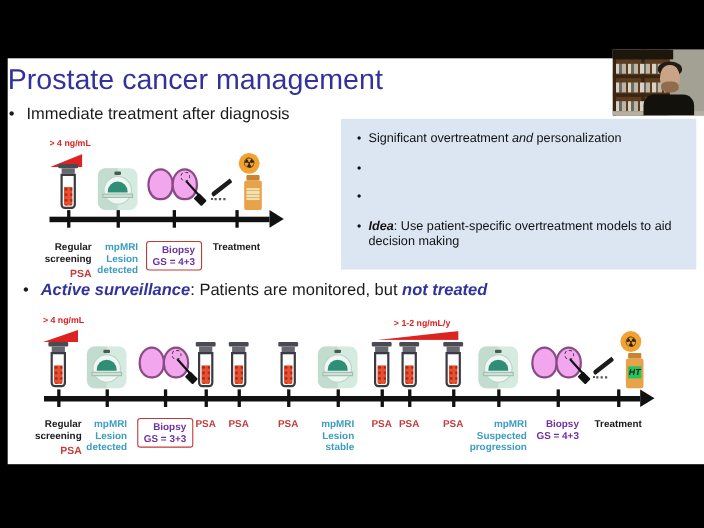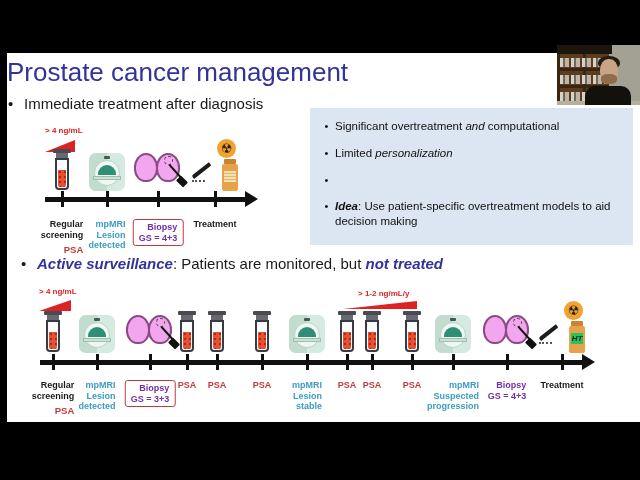--- a/index.html
+++ b/index.html
@@ -115,25 +115,24 @@
     <div class="title">Prostate cancer management</div>
 
     <div class="bullet-line" id="bullet1">
       <span class="bullet-dot"></span>
       <span>Immediate treatment after diagnosis</span>
     </div>
 
     <div class="info-box" id="infoBox">
         <div class="ib-item">
           <span class="ib-bullet"></span>
-          <span><span>Significant overtreatment </span><span class="it">and</span><span> computational</span></span>
+          <span><span>Significant overtreatment </span><span class="it">and</span><span> personalization</span></span>
         </div>
         <div class="ib-item">
           <span class="ib-bullet"></span>
-          <span><span>Limited </span><span class="it">personalization</span></span>
         </div>
         <div class="ib-item">
           <span class="ib-bullet"></span>
         </div>
         <div class="ib-item">
           <span class="ib-bullet"></span>
           <span><span class="bit">Idea</span><span>: Use patient-specific overtreatment models to aid decision making</span></span>
         </div>
       </div>
 

